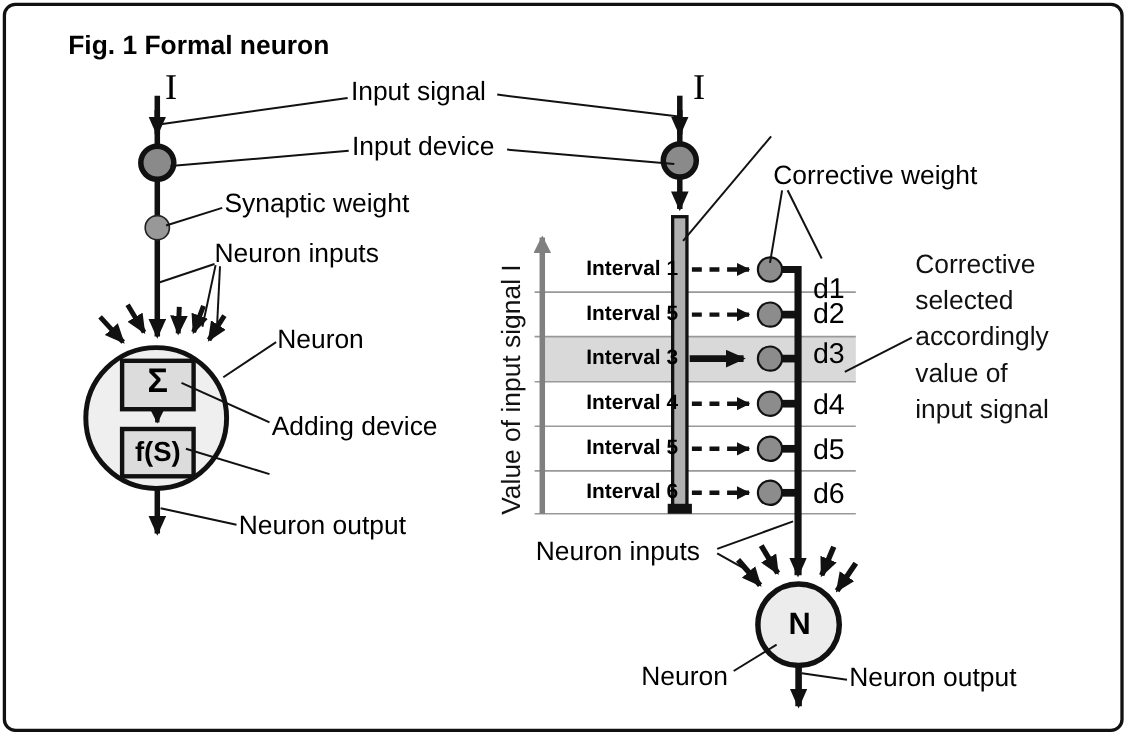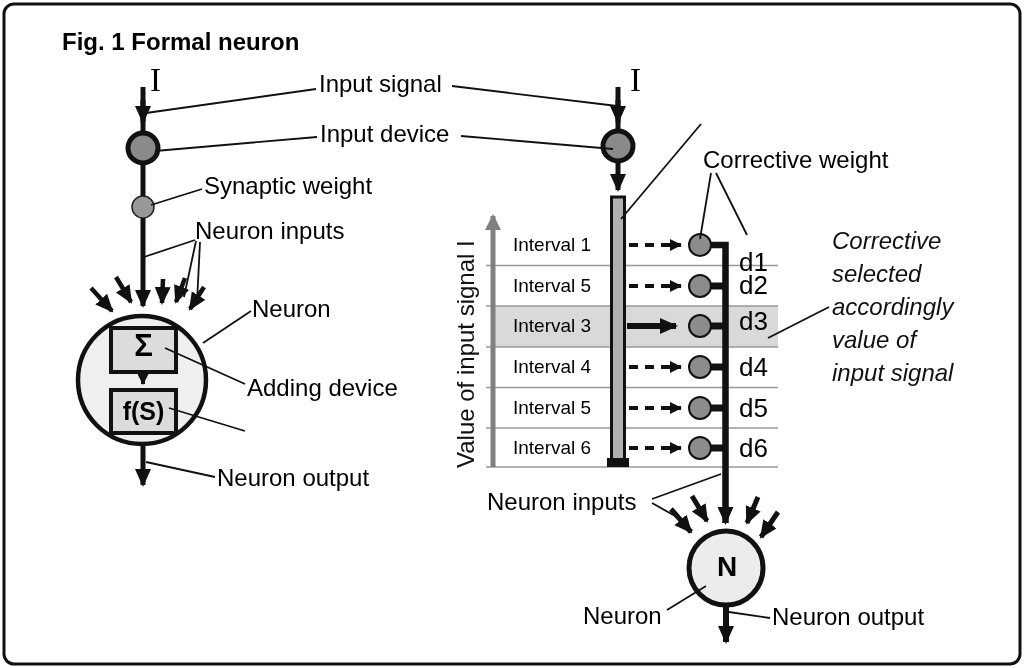--- a/index.html
+++ b/index.html
@@ -2,28 +2,28 @@
 <html><head>
 <meta charset="utf-8">
 <style>
   html,body{margin:0;padding:0;background:#fff;}
   #canvas{position:relative;width:1024px;height:668px;background:#ffffff;overflow:hidden;
           font-family:"Liberation Sans", sans-serif;color:#111;}
   #art{position:absolute;left:0;top:0;}
   .t{position:absolute;font-size:24px;line-height:26px;white-space:nowrap;color:#000000;}
   .title{font-weight:bold;font-size:24px;}
   .serif{font-family:"Liberation Serif", serif;font-size:33px;line-height:33px;}
-  .interval{font-weight:normal;font-size:19px;line-height:22px;width:100px;}
+  .interval{font-weight:bold;font-size:19px;line-height:22px;width:100px;margin-left:20px;}
   .dlabel{font-size:26px;line-height:28px;}
   .sym-sum{font-weight:bold;font-size:31px;line-height:34px;width:65px;text-align:center;}
   .sym-act{font-weight:bold;font-size:25px;line-height:28px;width:65px;text-align:center;}
   .sym-n{font-weight:bold;font-size:28px;line-height:30px;width:62px;text-align:center;}
   .vaxis{position:absolute;left:452px;top:212px;height:256px;font-size:24px;
          writing-mode:vertical-rl;transform:rotate(180deg);white-space:nowrap;color:#111;}
-  .note{position:absolute;left:832px;top:224px;font-size:24px;font-style:italic;}
+  .note{position:absolute;left:832px;top:224px;font-size:24px;}
   .note div{line-height:33px;}
 </style>
 </head>
 <body>
 
 <div id="canvas">
 
 <svg id="art" width="1024" height="668" viewBox="0 0 1024 668">
   <defs>
     <marker id="mA" markerUnits="userSpaceOnUse" markerWidth="22" markerHeight="20" refX="16" refY="8" orient="auto">

